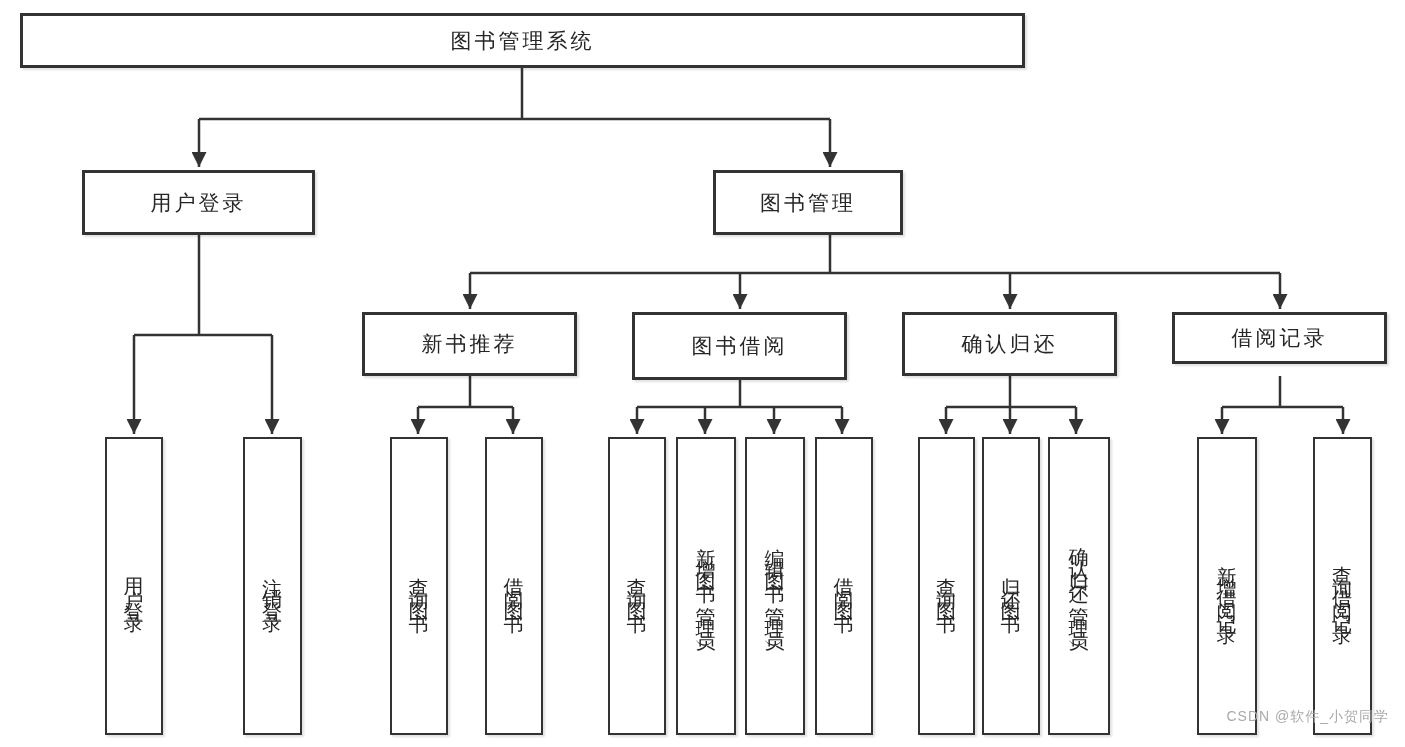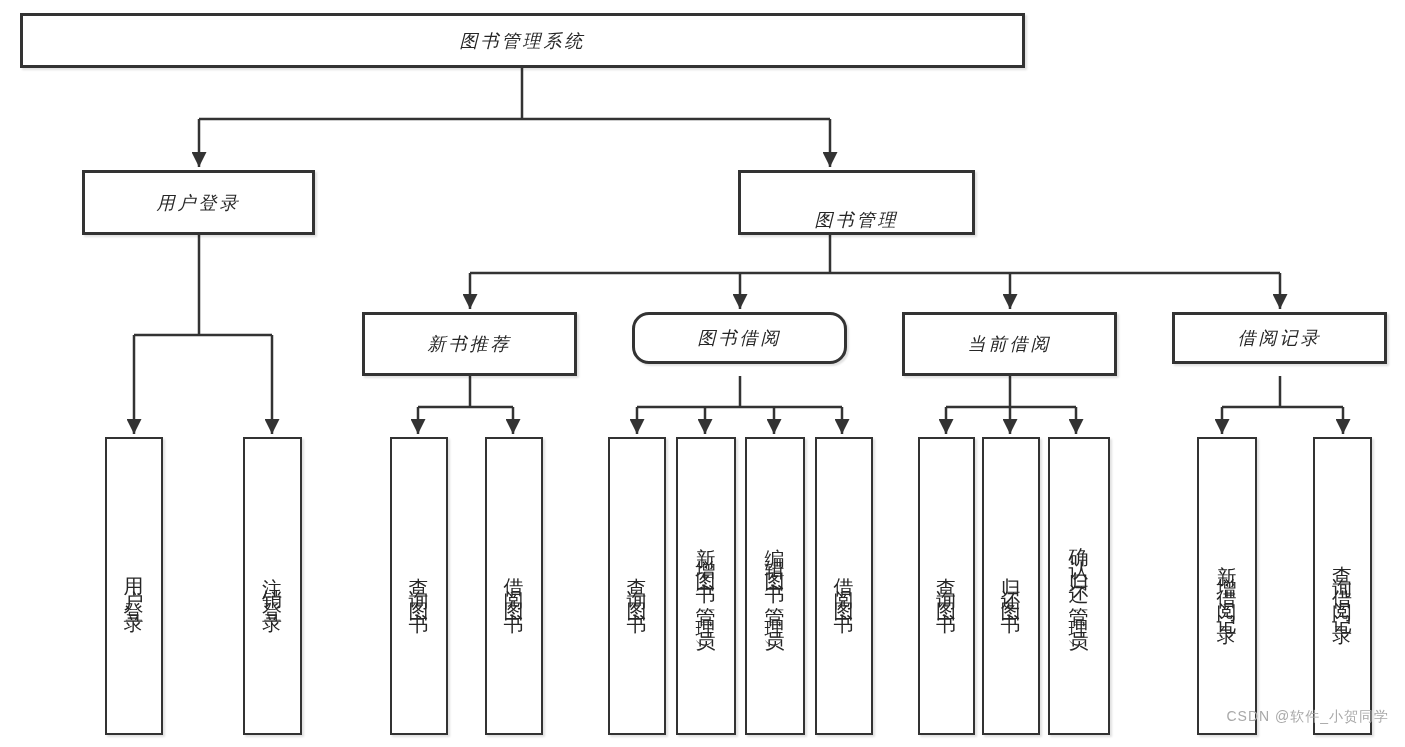--- a/index.html
+++ b/index.html
@@ -43,24 +43,23 @@
     display: flex;
     align-items: center;
     justify-content: center;
     color: var(--text);
     box-shadow: 2px 2px 2px rgba(0,0,0,0.12);
   }
   .hbox {
     border: 3px solid var(--border);
   }
   .hbox .hlabel {
-    font-size: 18px;
+    font-size: 21px;
     letter-spacing: 3px;
     white-space: nowrap;
-    font-style: italic;
   }
   .root-box {
     left: 20px; top: 13px; width: 1005px; height: 55px;
   }
   .leafbox {
     top: 437px;
     height: 298px;
     border: 2px solid var(--border);
   }
   .vtext {
@@ -127,32 +126,32 @@
     <line x1="1343" y1="407" x2="1343" y2="434" marker-end="url(#arrowhead)"></line>
   </svg>
 
   <div class="box hbox root-box">
     <span class="hlabel">图书管理系统</span>
   </div>
 
   <div class="box hbox" style="left:82px; top:170px; width:233px; height:65px;">
     <span class="hlabel">用户登录</span>
   </div>
-  <div class="box hbox" style="left:738px; top:170px; width:237px; height:65px;align-items:flex-end;">
+  <div class="box hbox" style="left:713px; top:170px; width:190px; height:65px;">
     <span class="hlabel">图书管理</span>
   </div>
 
   <div class="box hbox" style="left:362px; top:312px; width:215px; height:64px;">
     <span class="hlabel">新书推荐</span>
   </div>
-  <div class="box hbox" style="left:632px; top:312px; width:215px; height:52px;border-radius:17px;">
+  <div class="box hbox" style="left:632px; top:312px; width:215px; height:68px;">
     <span class="hlabel">图书借阅</span>
   </div>
   <div class="box hbox" style="left:902px; top:312px; width:215px; height:64px;">
-    <span class="hlabel">当前借阅</span>
+    <span class="hlabel">确认归还</span>
   </div>
   <div class="box hbox" style="left:1172px; top:312px; width:215px; height:52px;">
     <span class="hlabel">借阅记录</span>
   </div>
 
   <div class="box leafbox" style="left:105px; width:58px;">
     <span class="vtext">用户登录</span>
   </div>
   <div class="box leafbox" style="left:243px; width:59px;">
     <span class="vtext">注销登录</span>

